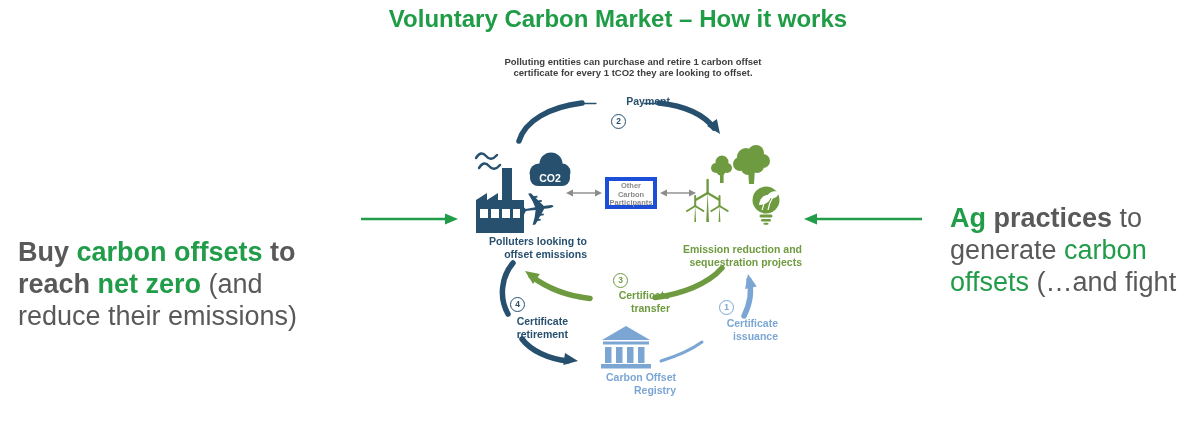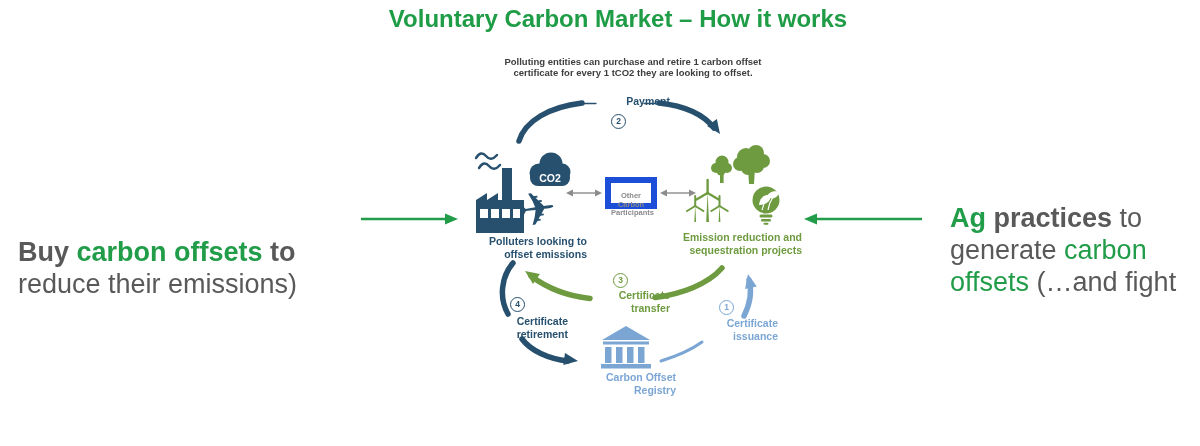--- a/index.html
+++ b/index.html
@@ -28,38 +28,39 @@
   .navy{color:#27506f;}
   .olive{color:#6f9b40;}
   .lblue{color:#7ba6d4;}
   .badge{
     position:absolute;width:13px;height:13px;border-radius:50%;
     border:1.2px solid currentColor;font-size:8.5px;line-height:13px;
     font-weight:bold;text-align:center;
   }
   .omp-box{
     position:absolute;left:605px;top:177px;width:52px;height:32px;
-    border:6px solid #1d4ed8;background:#ffffff;box-sizing:border-box;
+    border:4px solid #1d4ed8;background:#ffffff;box-sizing:border-box;
     font-size:7.5px;line-height:8.6px;font-weight:bold;color:#8a8a8a;
-    text-align:center;padding-top:9px;
+    text-align:center;padding-top:1px;
   }
   svg{position:absolute;left:0;top:0;}
 </style>
 </head>
 <body>
 
 <div class="abs title">Voluntary Carbon Market – How it works</div>
 
 <div class="abs subtitle">
   <div>Polluting entities can purchase and retire 1 carbon offset</div>
   <div>certificate for every 1 tCO2 they are looking to offset.</div>
 </div>
 
 <div class="abs callout callout-left">
     <div><span class="b">Buy </span><span class="b g">carbon offsets</span><span class="b"> to</span></div>
+    <div><span class="b">reach </span><span class="b g">net zero</span><span> (and</span></div>
     <div><span>reduce their emissions)</span></div>
   </div>
 <div class="abs callout callout-right">
     <div><span class="b g">Ag</span><span class="b"> practices</span><span> to</span></div>
     <div><span>generate </span><span class="g">carbon</span></div>
     <div><span class="g">offsets</span><span> (…and fight</span></div>
   </div>
 
 <svg width="1200" height="446" viewBox="0 0 1200 446">
 
@@ -188,21 +189,21 @@
   <div>Polluters looking to</div>
   <div>offset emissions</div>
 </div>
 
 <div class="omp-box">
   <div>Other</div>
   <div>Carbon</div>
   <div>Participants</div>
 </div>
 
-<div class="dlabel olive" style="left:672px;top:231px;width:130px;">
+<div class="dlabel olive" style="left:672px;top:243px;width:130px;">
   <div>Emission reduction and</div>
   <div>sequestration projects</div>
 </div>
 
 <div class="badge olive" style="left:613px;top:273px;">3</div>
 <div class="dlabel olive" style="left:570px;top:289px;width:100px;">
   <div>Certificate</div>
   <div>transfer</div>
 </div>
 

